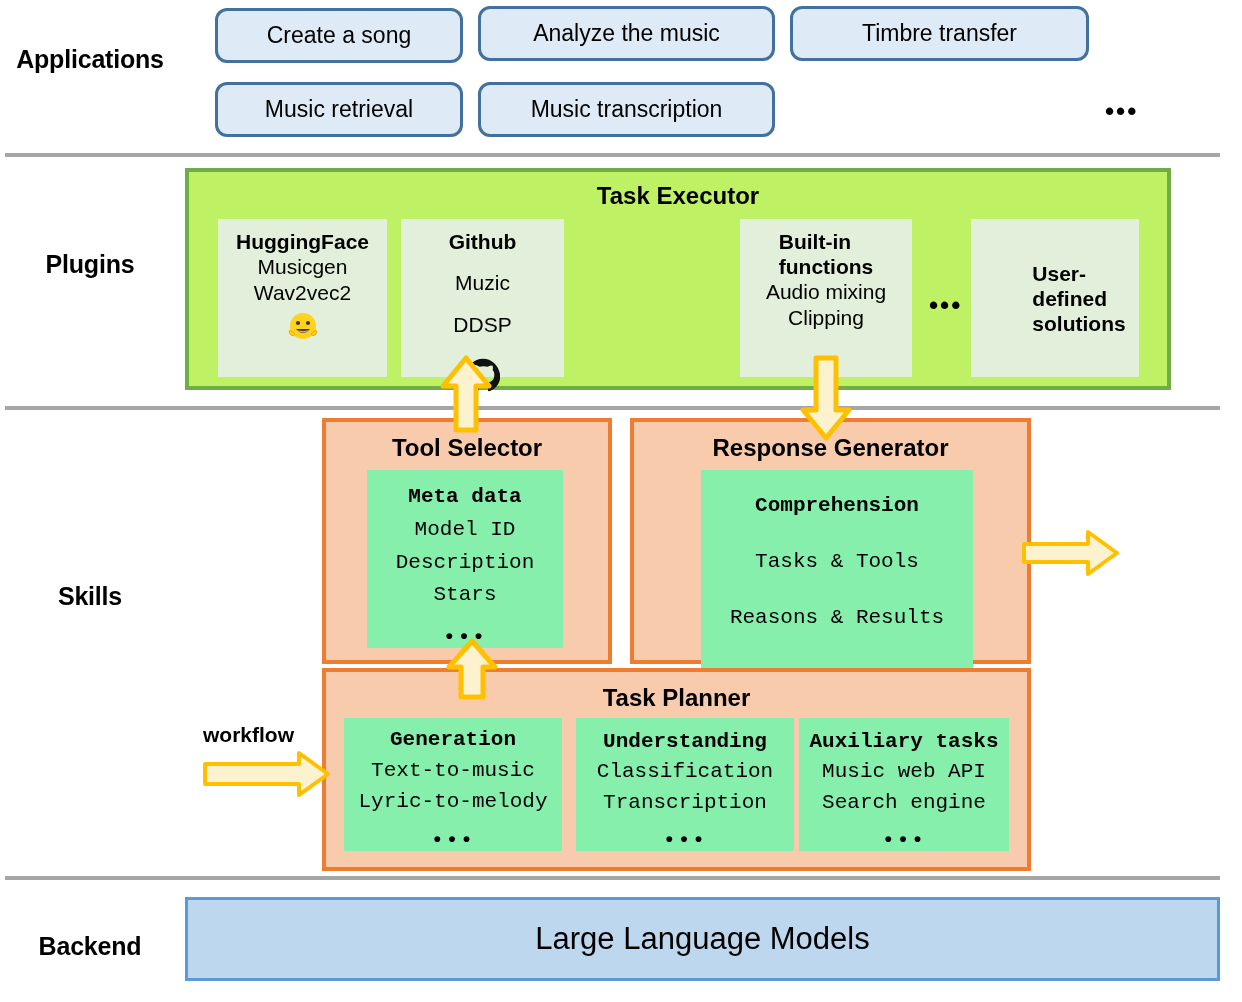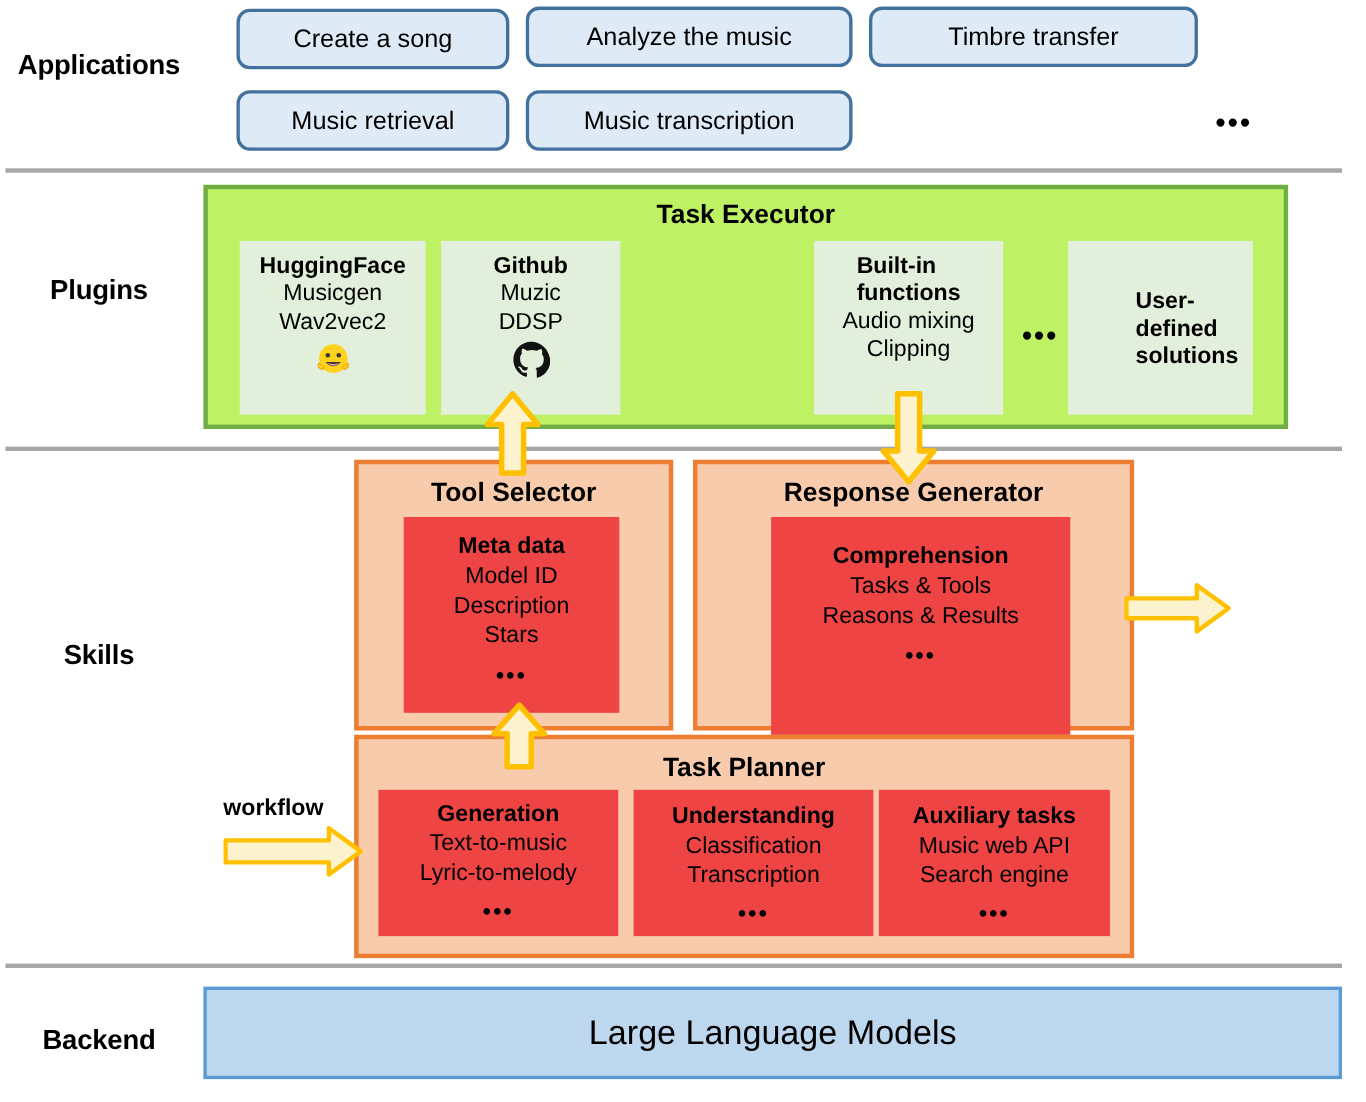--- a/index.html
+++ b/index.html
@@ -107,27 +107,28 @@
   .skill-title {
     position: absolute;
     top: 12px;
     left: 0;
     width: 100%;
     text-align: center;
     font-weight: bold;
     font-size: 24px;
   }
   .inner-card {
-    background: #ef4444;
+    background: #86efac;
     position: absolute;
     display: flex;
     flex-direction: column;
     align-items: center;
-    justify-content: flex-start;
+    justify-content: space-between;
     box-sizing: border-box;
+    font-family: Liberation Mono, monospace;
   }
   .inner-card .ttl {
     font-weight: bold;
     font-size: 21px;
     line-height: 27px;
   }
   .inner-card .ln {
     font-size: 21px;
     line-height: 27px;
   }
@@ -209,21 +210,21 @@
           <circle cx="12" cy="13" r="2.1" fill="#3A3A3A"></circle>
           <circle cx="22" cy="13" r="2.1" fill="#3A3A3A"></circle>
           <path d="M10 19 Q17 27 24 19 Z" fill="#3A3A3A"></path>
           <path d="M11 20 Q17 25 23 20 Q17 22 11 20 Z" fill="#EF9A9A"></path>
           <path d="M4 20 q-2 3 1 5 q3 2 4 -1 z" fill="#FFD21E" stroke="#E8A80C" stroke-width="1"></path>
           <path d="M30 20 q2 3 -1 5 q-3 2 -4 -1 z" fill="#FFD21E" stroke="#E8A80C" stroke-width="1"></path>
         </svg>
       </div>
     </div>
 
-    <div class="plugin-card" style="left:212px;width:163px;">
+    <div class="plugin-card" style="left:212px;width:163px;gap:16px;">
       <div class="ttl">Github</div>
       <div class="ln">Muzic</div>
       <div class="ln">DDSP</div>
       <div class="plugin-icon">
         <svg width="34" height="34" viewBox="0 0 24 24">
           <path fill="#111111" d="M12 .5C5.6.5.5 5.6.5 12c0 5.1 3.3 9.4 7.9 10.9.6.1.8-.2.8-.6v-2c-3.2.7-3.9-1.5-3.9-1.5-.5-1.3-1.3-1.7-1.3-1.7-1.1-.7.1-.7.1-.7 1.2.1 1.8 1.2 1.8 1.2 1 1.8 2.7 1.3 3.4 1 .1-.8.4-1.3.8-1.6-2.6-.3-5.3-1.3-5.3-5.8 0-1.3.5-2.3 1.2-3.1-.1-.3-.5-1.5.1-3.1 0 0 1-.3 3.3 1.2a11 11 0 0 1 6 0C17.7 5.1 18.7 5.4 18.7 5.4c.6 1.6.2 2.8.1 3.1.8.8 1.2 1.8 1.2 3.1 0 4.5-2.7 5.5-5.3 5.8.4.4.8 1.1.8 2.2v3.3c0 .4.2.7.8.6 4.6-1.5 7.9-5.8 7.9-10.9C23.5 5.6 18.4.5 12 .5z"></path>
         </svg>
       </div>
     </div>
 

